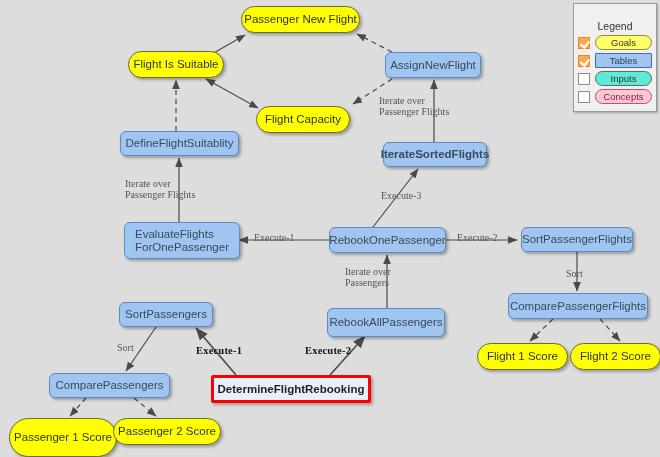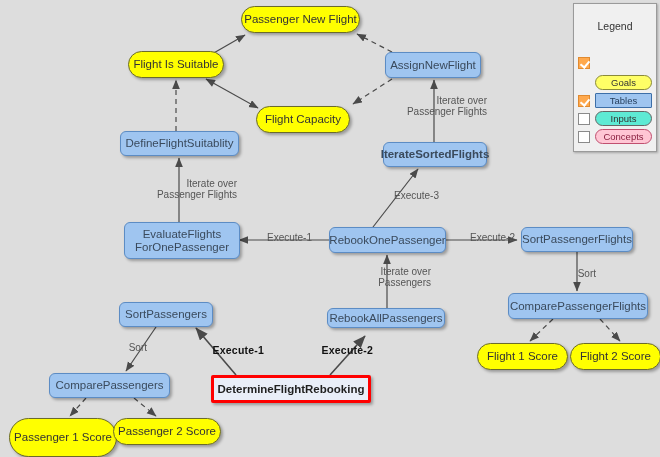--- a/index.html
+++ b/index.html
@@ -10,21 +10,21 @@
     overflow:hidden;
     position:relative;
   }
   #canvas{position:absolute;left:0;top:0;width:660px;height:457px;}
   svg.edges{position:absolute;left:0;top:0;width:660px;height:457px;pointer-events:none;}
 
   .node{
     position:absolute;
     box-sizing:border-box;
     display:flex;align-items:center;justify-content:center;
-    text-align:center;
+    text-align:left;
     color:#3b3b3b;
     line-height:1.12;
     white-space:pre-line;
     box-shadow:2px 2px 3px rgba(0,0,0,0.30);
   }
   .goal{
     background:#ffff00;
     border:1px solid #6b6b2b;
     border-radius:999px;
     font-size:11.5px;
@@ -43,24 +43,25 @@
     font-size:11.5px;
     font-weight:bold;
     color:#1f1f1f;
     border-radius:2px;
   }
 
   .edge-label{
     position:absolute;
     font-size:10px;
     color:#555555;
-    text-align:right;
+    text-align:left;
     line-height:1.1;
     white-space:pre-line;
     pointer-events:none;
+    font-family:Liberation Serif, serif;
   }
   .edge-label.bold{
     font-weight:bold;
     color:#111111;
     font-size:10.5px;
     letter-spacing:.2px;
   }
 
   
   #legend{
@@ -85,21 +86,21 @@
   .lg-box.checked{background:#ffa94d;border-color:#e08a30;}
   .lg-box.checked:after{
     content:"";position:absolute;left:3px;top:1px;
     width:4px;height:7px;border:solid #ffffff;border-width:0 2px 2px 0;
     transform:rotate(40deg);
   }
   .lg-chip{
     flex:1;text-align:center;font-size:9.5px;
     border:1px solid #777;padding:1px 2px;box-sizing:border-box;
   }
-  .chip-goals{background:#ffff66;border-color:#8a8a3a;border-radius:999px;color:#333;margin-top:40px;}
+  .chip-goals{background:#ffff66;border-color:#8a8a3a;border-radius:999px;color:#333;}
   .chip-tables{background:#9fc5f0;border-color:#3d6fa8;color:#27405e;border-radius:1px;}
   .chip-inputs{background:#5eead4;border-color:#666;border-radius:999px;color:#333;}
   .chip-concepts{background:#ffc6d4;border-color:#c05070;border-radius:999px;color:#8a2040;}
 </style>
 </head>
 <body>
 
 <div id="canvas">
 
   <svg class="edges" viewBox="0 0 660 457">
@@ -161,21 +162,21 @@
       <div class="node goal" style="left: 128px; top: 51px; width: 96px; height: 27px;">Flight Is Suitable</div>
       <div class="node table" style="left: 385px; top: 52px; width: 96px; height: 26px;">AssignNewFlight</div>
       <div class="node goal" style="left: 256px; top: 106px; width: 94px; height: 27px;">Flight Capacity</div>
       <div class="node table" style="left: 120px; top: 131px; width: 119px; height: 25px;">DefineFlightSuitablity</div>
       <div class="node table" style="left: 383px; top: 142px; width: 104px; height: 25px; font-weight: bold;">IterateSortedFlights</div>
       <div class="node table" style="left: 124px; top: 222px; width: 116px; height: 37px;">EvaluateFlights
 ForOnePassenger</div>
       <div class="node table" style="left: 329px; top: 227px; width: 117px; height: 26px;">RebookOnePassenger</div>
       <div class="node table" style="left: 521px; top: 227px; width: 112px; height: 25px;">SortPassengerFlights</div>
       <div class="node table" style="left: 119px; top: 302px; width: 94px; height: 25px;">SortPassengers</div>
-      <div class="node table" style="left: 327px; top: 308px; width: 118px; height: 20px;">RebookAllPassengers</div>
+      <div class="node table" style="left: 327px; top: 308px; width: 118px; height: 29px;">RebookAllPassengers</div>
       <div class="node table" style="left: 508px; top: 293px; width: 140px; height: 26px;">ComparePassengerFlights</div>
       <div class="node table" style="left: 49px; top: 373px; width: 121px; height: 25px;">ComparePassengers</div>
       <div class="node goal" style="left: 477px; top: 343px; width: 91px; height: 27px;">Flight 1 Score</div>
       <div class="node goal" style="left: 570px; top: 343px; width: 91px; height: 27px;">Flight 2 Score</div>
       <div class="node root" style="left: 211px; top: 375px; width: 160px; height: 28px;">DetermineFlightRebooking</div>
       <div class="node goal" style="left: 9px; top: 418px; width: 108px; height: 39px;">Passenger 1 Score</div>
       <div class="node goal" style="left: 113px; top: 418px; width: 108px; height: 27px;">Passenger 2 Score</div>
     </div>
   <div id="label-layer">
       <div class="edge-label" style="left: 379px; top: 95px; width: 108px;">Iterate over

